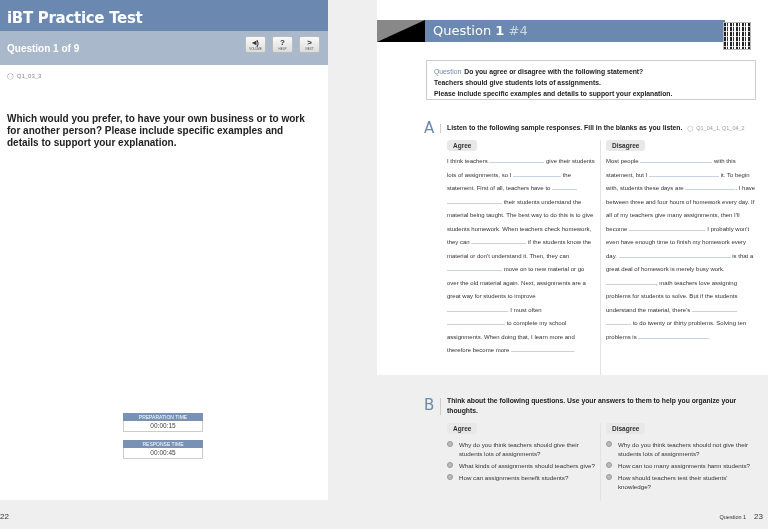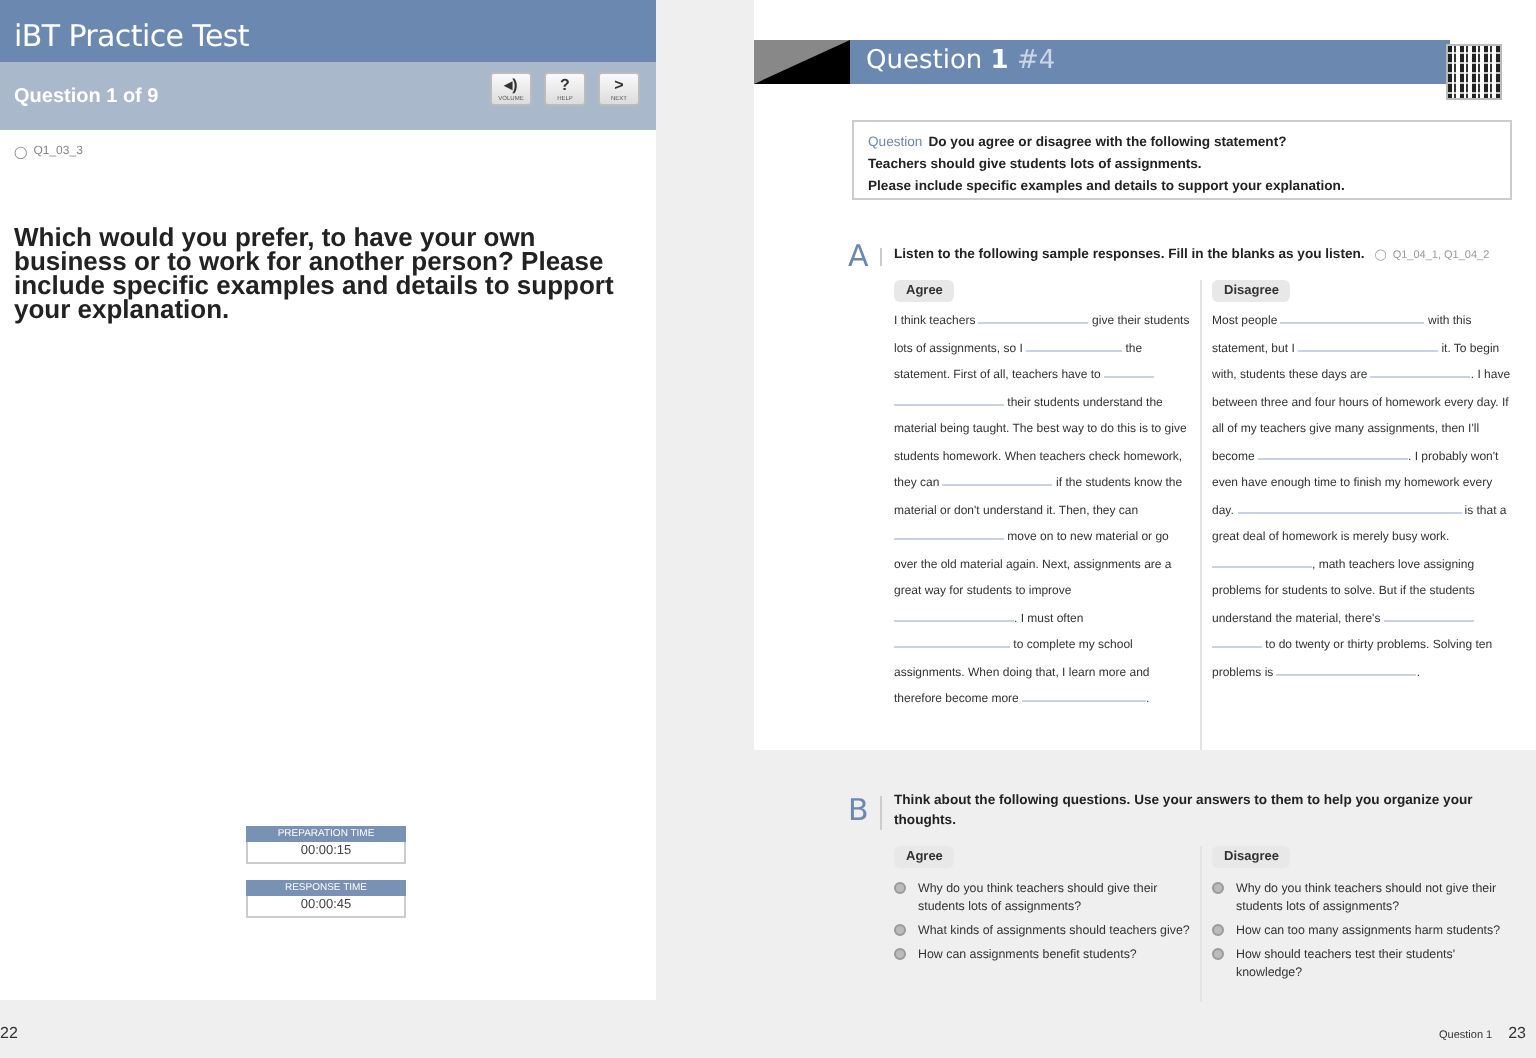--- a/index.html
+++ b/index.html
@@ -2,29 +2,29 @@
 <html><head>
 <meta charset="utf-8">
 <style>
   * { box-sizing: border-box; margin: 0; padding: 0; }
   html, body { width: 768px; height: 529px; overflow: hidden; background: #efefef; font-family: "Liberation Sans", sans-serif; color: #222; }
   .spread { position: relative; width: 768px; height: 529px; }
 
   
   .left-page { position: absolute; left: 0; top: 0; width: 377px; height: 529px; background: #efefef; }
   .ibt { position: absolute; left: 0; top: 0; width: 328px; height: 500px; background: #fff; }
-  .ibt-title { height: 31px; background: #6b89b0; color: #fff; font-size: 15px; padding: 9px 0 0 7px; font-family: "DejaVu Sans", sans-serif; letter-spacing: -0.3px; }
+  .ibt-title { height: 31px; background: #6b89b0; color: #fff; font-size: 15px; padding: 9px 0 0 7px; font-family: "DejaVu Sans", sans-serif; letter-spacing: -0.3px; font-weight: bold; }
   .ibt-sub { height: 34px; background: #aab8cb; position: relative; }
   .ibt-sub .qnum { position: absolute; left: 7px; top: 12px; color: #fff; font-weight: bold; font-size: 10px; }
   .ctrl-btns { position: absolute; right: 8px; top: 5px; display: flex; gap: 6px; }
   .ctrl { width: 21px; height: 17px; background: linear-gradient(#fafafa, #dcdcdc); border: 1px solid #bbb; border-radius: 2px; display: flex; flex-direction: column; align-items: center; justify-content: center; }
   .ctrl .g { font-size: 8px; font-weight: bold; line-height: 8px; color: #333; }
   .ctrl .t { font-size: 3px; line-height: 4px; color: #555; }
   .audio-ref { position: absolute; left: 7px; top: 72px; font-size: 6px; color: #888; display: flex; align-items: center; gap: 3px; }
-  .prompt { position: absolute; left: 7px; top: 113px; width: 310px; font-size: 13px; font-weight: bold; color: #222; line-height: 12px; }
+  .prompt { position: absolute; left: 7px; top: 113px; width: 310px; font-size: 10px; font-weight: bold; color: #222; line-height: 12px; }
   .timer { position: absolute; left: 123px; width: 80px; }
   .timer .lab { height: 8px; background: #7991b4; color: #fff; font-size: 5px; text-align: center; line-height: 8px; }
   .timer .val { height: 11px; border: 1px solid #ccc; border-top: none; font-size: 6.5px; text-align: center; line-height: 10px; color: #444; background: #fff; }
   .footer-left { position: absolute; left: 0; top: 512px; font-size: 7px; color: #333; display: flex; gap: 8px; flex-direction: column; }
   .footer-left .pn { font-size: 8px; }
   .footer-left .pl { font-size: 5.5px; padding-top: 2px; }
 
   
   .right-page { position: absolute; left: 377px; top: 0; width: 391px; height: 375px; background: #fff; }
   .q-header { position: absolute; left: 0; top: 20px; width: 348px; height: 22px; background: #6b89b0; }

